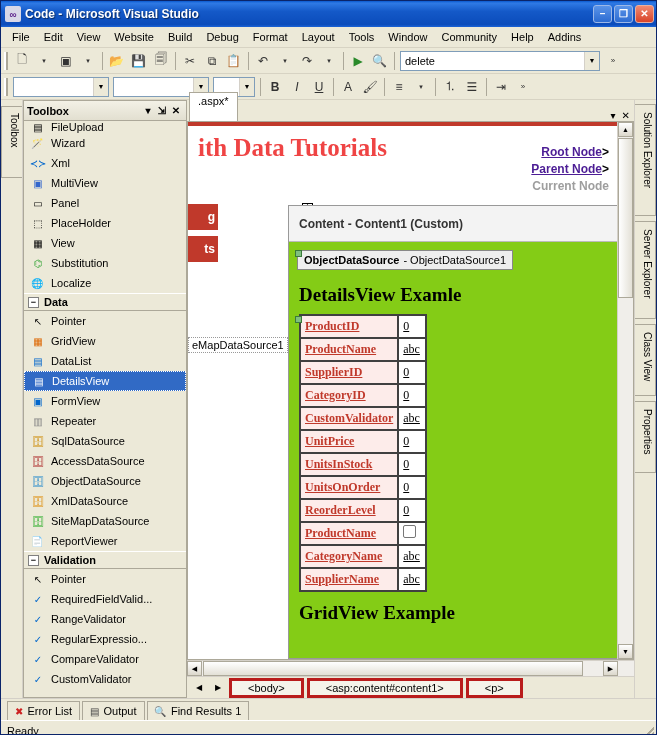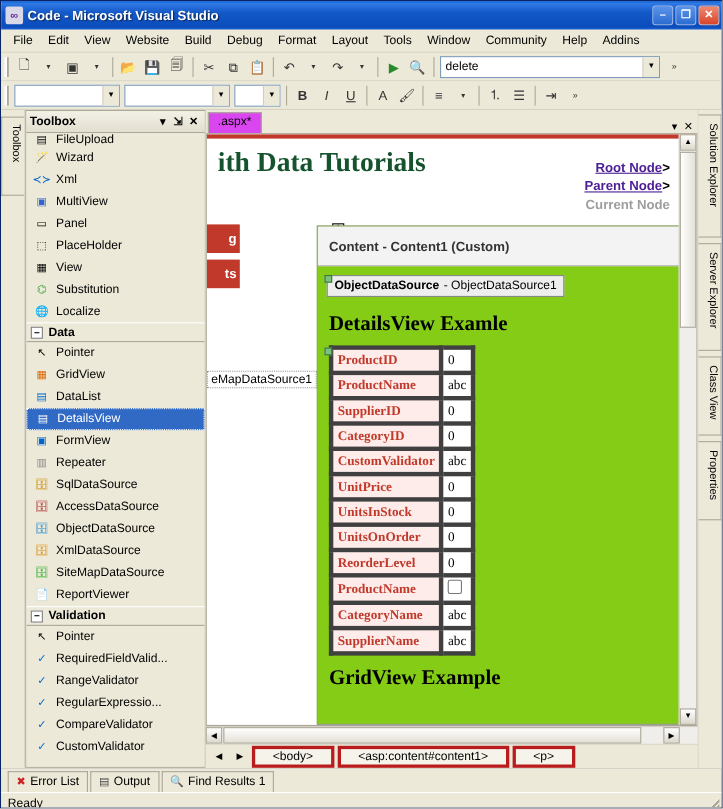--- a/index.html
+++ b/index.html
@@ -185,40 +185,40 @@
     background: #ece9d8;
     display: flex; flex-direction: column;
   }
   .doc-tabs {
     height: 21px; display: flex; align-items: flex-end;
     background: #ece9d8;
     padding-left: 2px;
     position: relative;
   }
   .doc-tab {
-    height: 19px; background: #d946ef;
+    height: 29px; background: #ffffff;
     border: 1px solid #aca899; border-bottom: none;
     padding: 2px 8px 0 8px; font-size: 11px;
   }
   .doc-tabs .tabctl {
     margin-left: auto; display: flex; align-items: center;
     padding-right: 4px; gap: 6px; font-size: 10px;
   }
   .designer {
     flex: 1;
     background: #fff;
     border: 1px solid #aca899;
     position: relative;
     overflow: hidden;
   }
   .page-bar {
     height: 4px; background: #c0392b;
   }
   .hdr-title {
-    font-size: 25px; font-weight: bold; color: #14532d;
+    font-size: 25px; font-weight: bold; color: #ef4444;
     padding: 8px 0 0 10px;
     font-family: "Liberation Serif", serif;
   }
   .breadcrumb {
     position: absolute; right: 24px; top: 22px;
     text-align: right; font-size: 12px; line-height: 17px;
     font-weight: bold;
   }
   .breadcrumb a { color: #4c1d95; text-decoration: underline; }
   .breadcrumb .cur { color: #9e9e9e; }
@@ -264,25 +264,26 @@
     font-size: 19px; font-weight: bold;
     font-family: "Liberation Serif", serif;
     margin: 14px 0 8px 10px;
   }
   .dv-table {
     margin-left: 10px;
     border-collapse: collapse;
     border: 1px solid #c0392b;
   }
   .dv-table td {
-    border: 4px solid #404040;
+    border: 2px solid #404040;
     font-size: 12px;
     padding: 2px 4px;
     height: 23px;
     font-family: "Liberation Serif", serif;
+    text-decoration: underline;
   }
   .dv-table td.lbl {
     background: #fdecea; color: #c0392b;
     font-weight: bold; white-space: nowrap;
   }
   .dv-table td.val {
     background: #fff; color: #000; width: 28px;
   }
   .gv-title {
     font-size: 19px; font-weight: bold;

